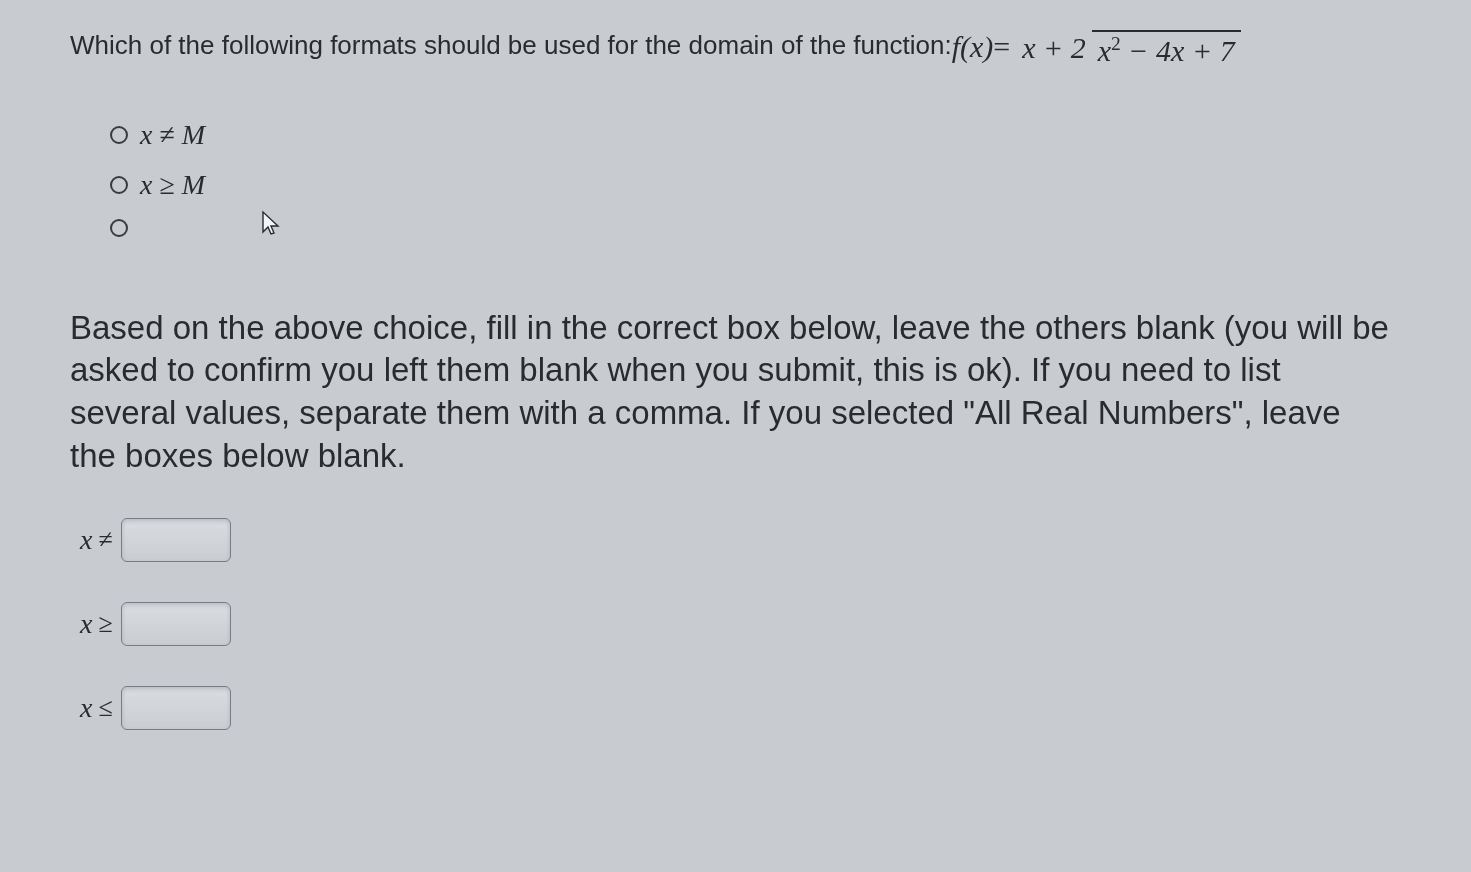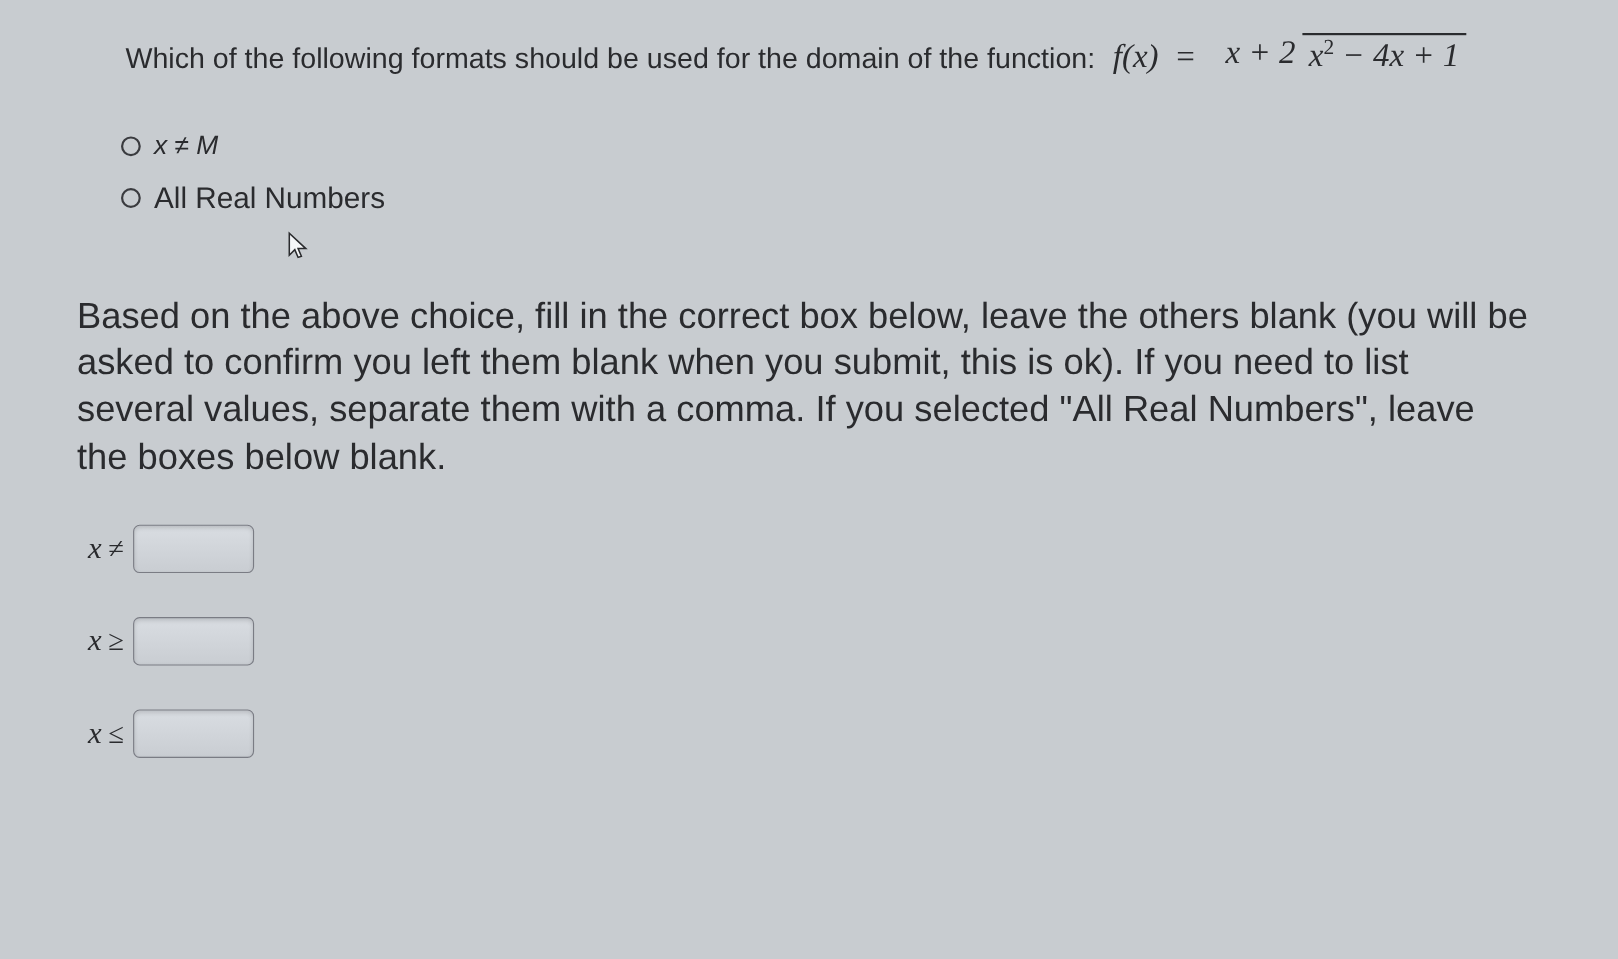--- a/index.html
+++ b/index.html
@@ -12,25 +12,24 @@
     font-size: 26px;
     color: #2a2b2e;
     overflow: hidden;
   }
   .page {
     padding: 30px 70px 30px 70px;
     box-sizing: border-box;
   }
   .question-line {
     display: flex;
-    align-items: flex-end;
+    align-items: flex-start;
     flex-wrap: nowrap;
-    gap: 16px;
+    gap: 0;
     margin-bottom: 50px;
-    margin-left: 44px;
   }
   .math-italic {
     font-family: Georgia, "Times New Roman", serif;
     font-style: italic;
     font-size: 30px;
   }
   .math-upright {
     font-family: Georgia, "Times New Roman", serif;
     font-style: normal;
     font-size: 30px;
@@ -70,22 +69,22 @@
   .radio {
     width: 18px;
     height: 18px;
     border: 2px solid #3a3b3f;
     border-radius: 50%;
     box-sizing: border-box;
     background: transparent;
     flex: 0 0 auto;
   }
   .option-label {
-    font-family: Liberation Sans, sans-serif;
-    font-size: 24px;
+    font-family: Liberation Serif, serif;
+    font-size: 28px;
   }
   .instruct {
     font-size: 33px;
     line-height: 1.3;
     margin-bottom: 40px;
     max-width: 1320px;
   }
   .answer-row {
     display: flex;
     align-items: center;
@@ -129,37 +128,44 @@
 
   <div class="question-line">
     <span>Which of the following formats should be used for the domain of the function:</span>
     <span class="math-italic">f(x)</span>
     <span class="math-upright">=</span>
     <span class="fraction">
       <span class="num">
         <span class="math-italic">x + 2</span>
       </span>
       <span class="den">
-        <span class="math-italic">x</span><span class="sup math-upright">2</span><span class="math-italic"> − 4x + 1</span>
+        <span class="math-italic">x</span><span class="sup math-upright">2</span><span class="math-italic"> − 4x + 7</span>
       </span>
     </span>
   </div>
 
   <div class="options">
     <div class="option-row">
       <span class="radio"></span>
       <span class="option-label">
         <span style="font-style:italic">x</span>
         <span>≠</span>
         <span style="font-style:italic">M</span>
       </span>
     </div>
     <div class="option-row">
       <span class="radio"></span>
-      <span style="font-size:27px;">All Real Numbers</span>
+      <span class="option-label">
+        <span style="font-style:italic">x</span>
+        <span>≥</span>
+        <span style="font-style:italic">M</span>
+      </span>
+    </div>
+    <div class="option-row">
+      <span class="radio"></span>
     </div>
   </div>
 
   <div class="instruct">Based on the above choice, fill in the correct box below, leave the others blank (you will be asked to confirm you left them blank when you submit, this is ok). If you need to list several values, separate them with a comma. If you selected "All Real Numbers", leave the boxes below blank.</div>
 
   <div class="answer-row">
     <span class="answer-label">x</span>
     <span class="answer-rel">≠</span>
     <input class="answer-input" value="" style="">
   </div>

